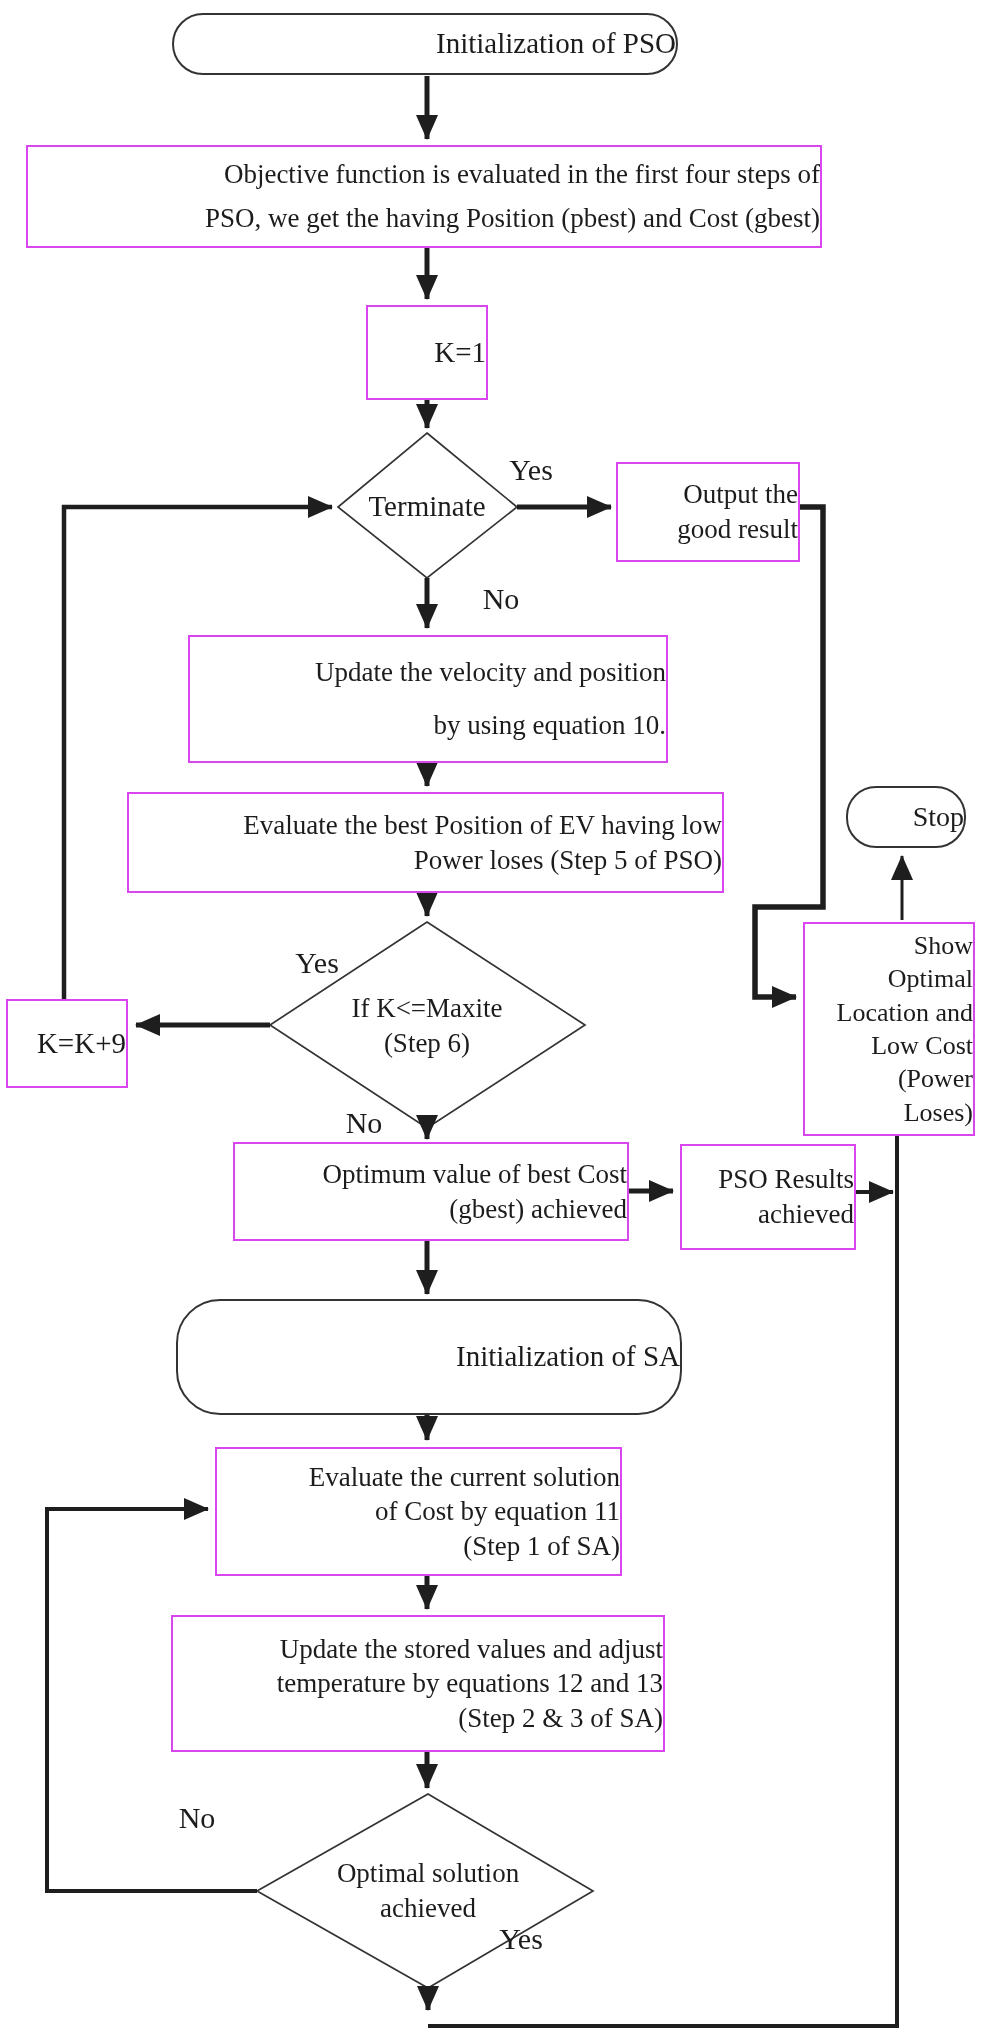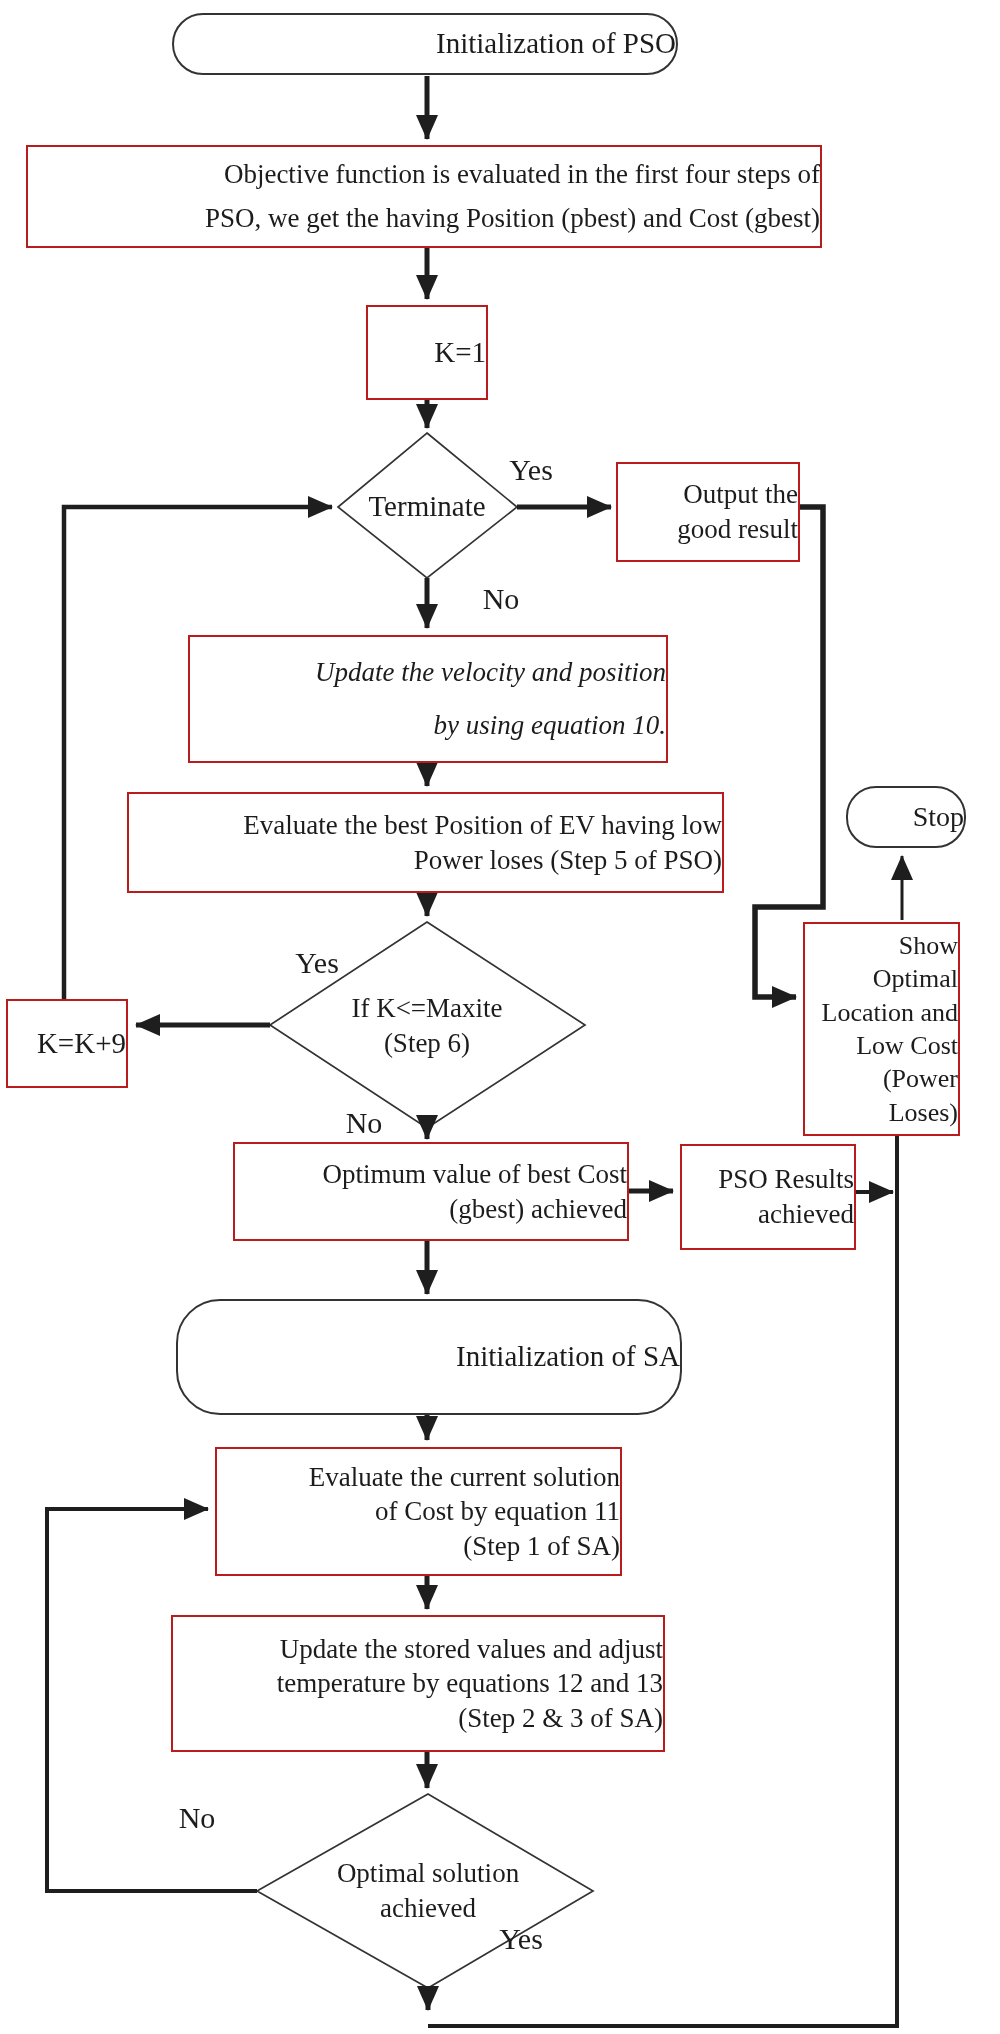--- a/index.html
+++ b/index.html
@@ -28,21 +28,21 @@
     display: flex;
     flex-direction: column;
     align-items: flex-end;
     justify-content: center;
     text-align: center;
     z-index: 2;
     background: #ffffff;
     font-size: 27px;
     line-height: 1.3;
   }
-  .rect   { border: 2px solid #b91c1c; }
+  .rect   { border: 2px solid #d946ef; }
   .stadium {
     border: 2px solid #333333;
     border-radius: 44px;
     font-size: 29px;
   }
   .dtext {
     position: absolute;
     box-sizing: border-box;
     display: flex;
     flex-direction: column;
@@ -121,21 +121,21 @@
 
   <div class="dtext" style="left:337px; top:487px; width:180px; height:40px; font-size:29px;">
     <span>Terminate</span>
   </div>
 
   <div class="node rect tight" style="left:616px; top:462px; width:184px; height:100px;">
     <span>Output the</span>
     <span>good result</span>
   </div>
 
-  <div class="node rect spread" style="left:188px; top:635px; width:480px; height:128px;font-style:italic;">
+  <div class="node rect spread" style="left:188px; top:635px; width:480px; height:128px;">
     <span>Update the velocity and position</span>
     <span>by using equation 10.</span>
   </div>
 
   <div class="node rect tight" style="left:127px; top:792px; width:597px; height:101px;">
     <span>Evaluate the best Position of EV having low</span>
     <span>Power loses (Step 5 of PSO)</span>
   </div>
 
   <div class="dtext" style="left:297px; top:962px; width:260px; height:128px;">
@@ -175,21 +175,21 @@
 
   <div class="dtext tight" style="left:298px; top:1848px; width:260px; height:86px;">
     <span>Optimal solution</span>
     <span>achieved</span>
   </div>
 
   <div class="node stadium" style="left:846px; top:786px; width:120px; height:62px; border-radius:30px; font-size:28px;">
     <span>Stop</span>
   </div>
 
-  <div class="node rect tight" style="left:803px; top:922px; width:157px; height:214px; font-size:26px;">
+  <div class="node rect tight" style="left:803px; top:922px; width:172px; height:214px; font-size:26px;">
     <span>Show</span>
     <span>Optimal</span>
     <span>Location and</span>
     <span>Low Cost</span>
     <span>(Power</span>
     <span>Loses)</span>
   </div>
 
   <div class="edge-label" style="left:531px; top:470px;">Yes</div>
   <div class="edge-label" style="left:501px; top:599px;">No</div>

